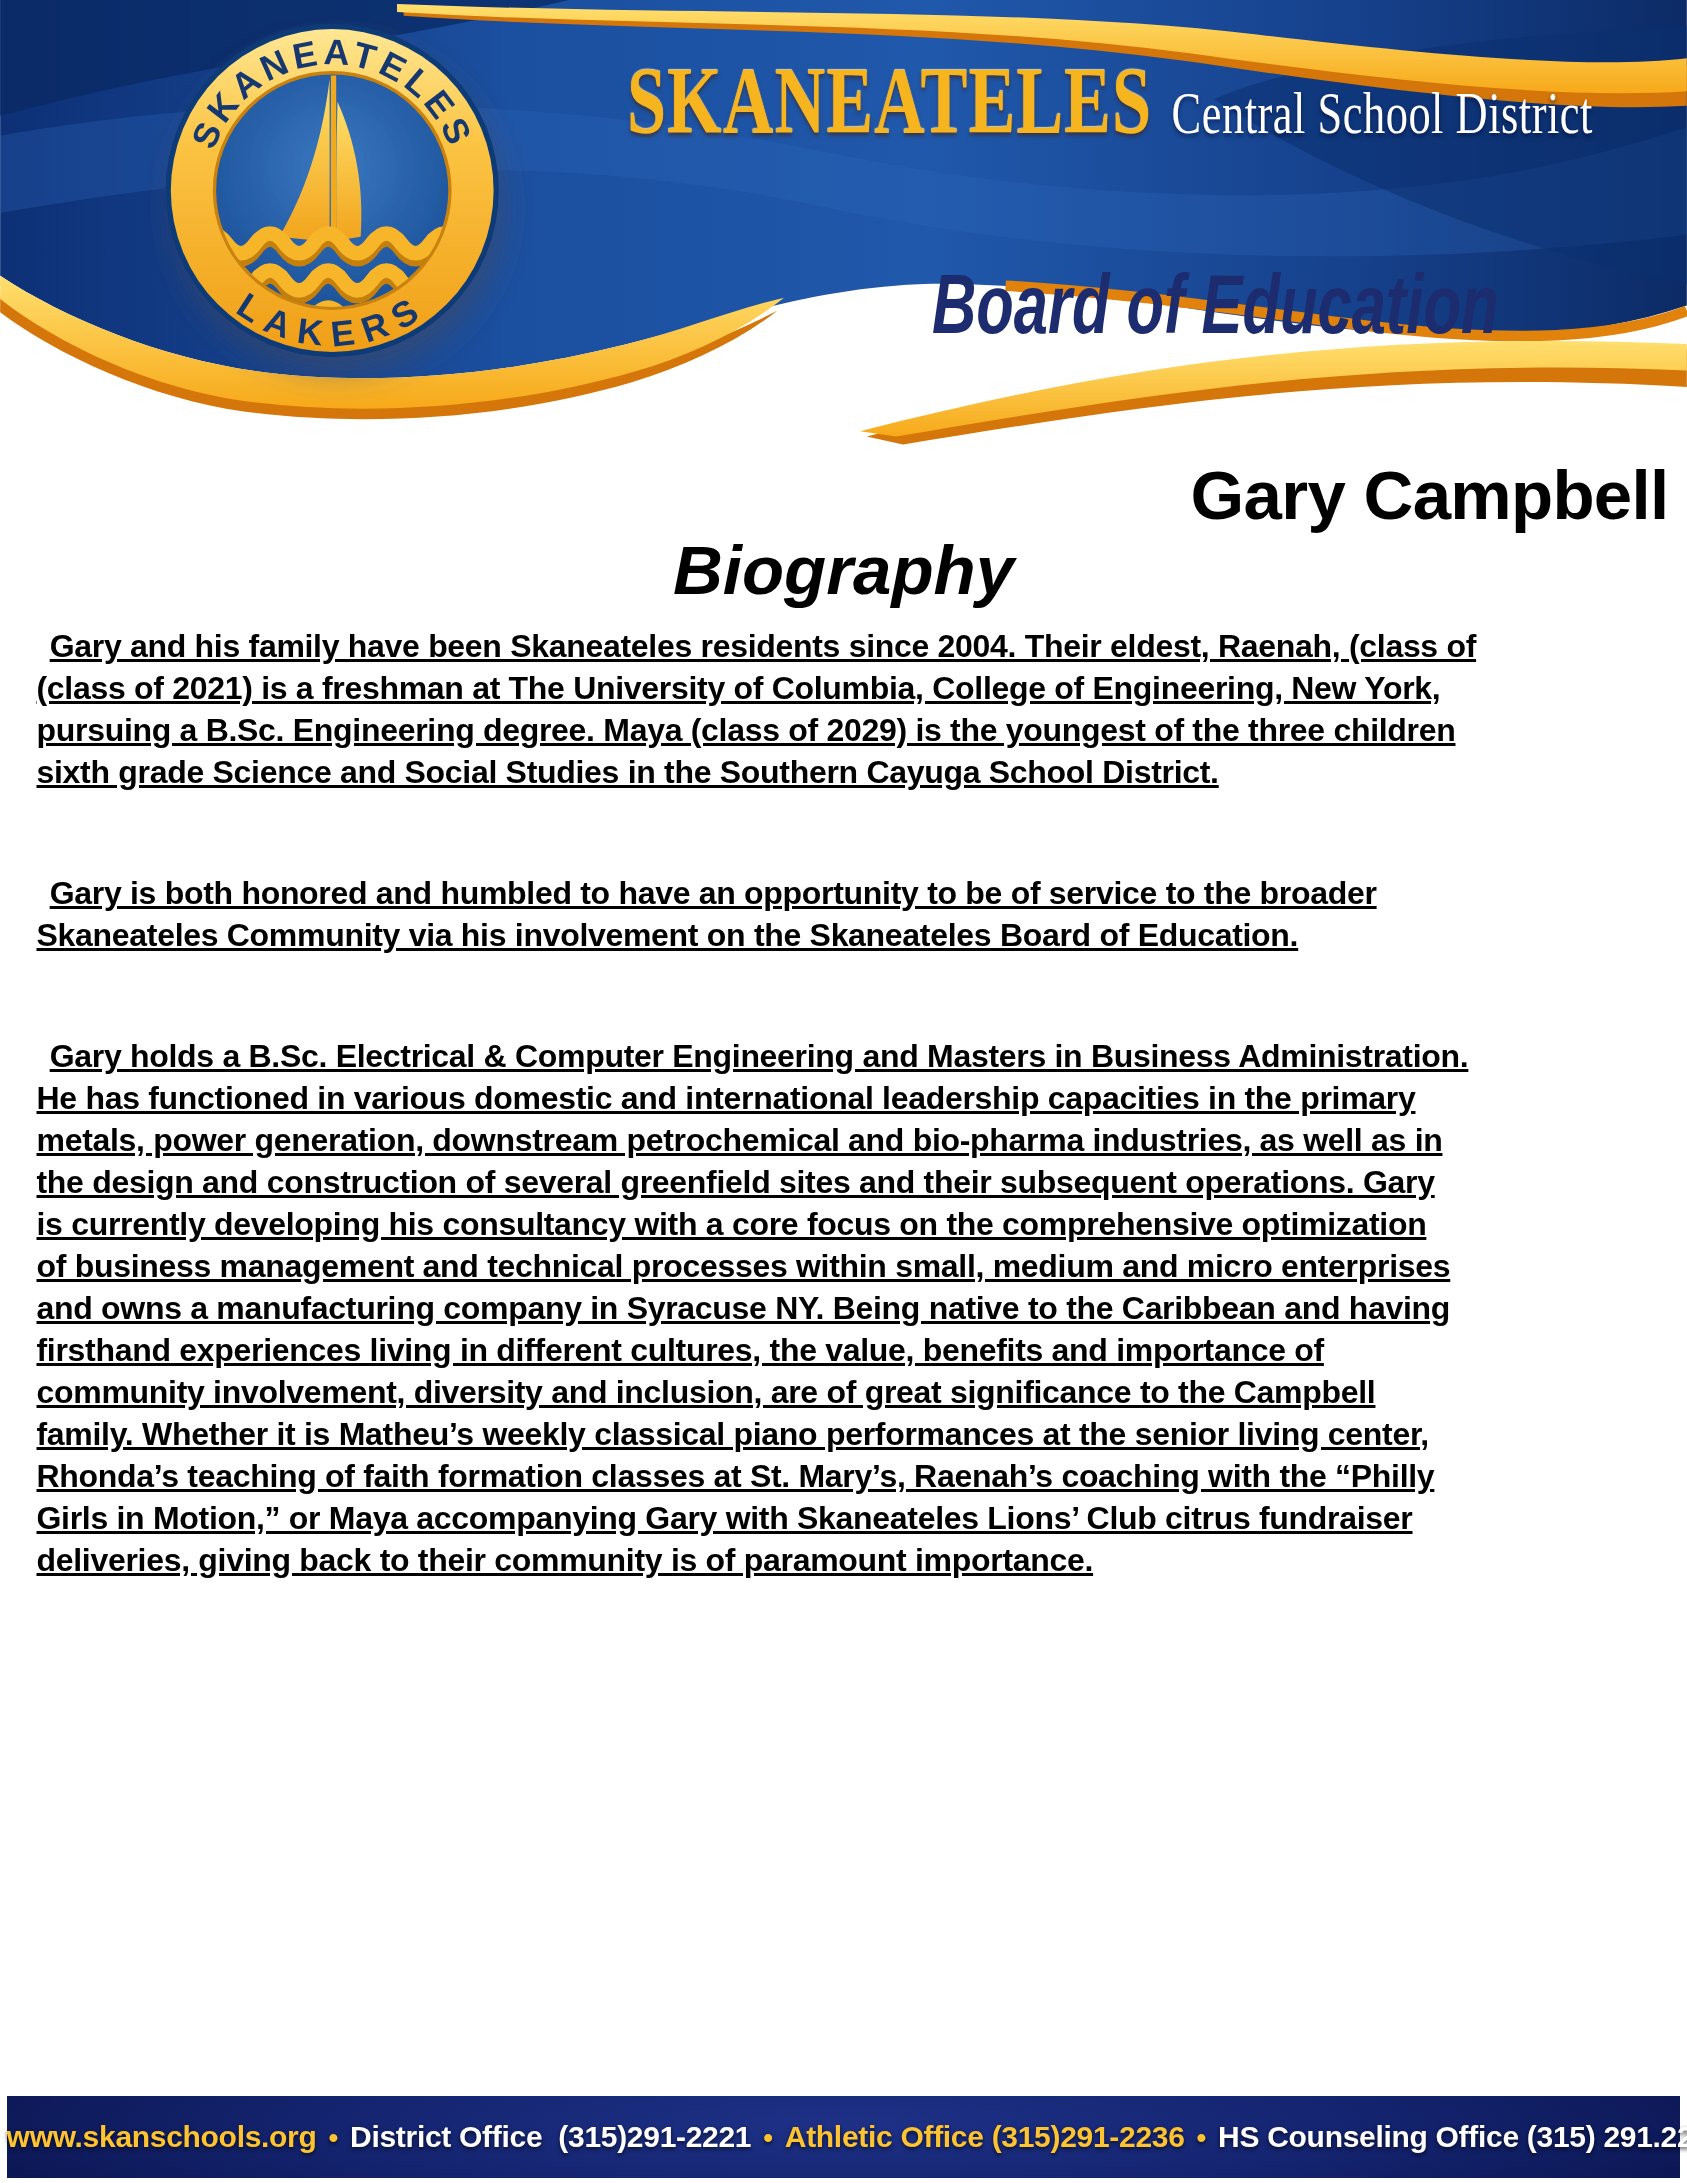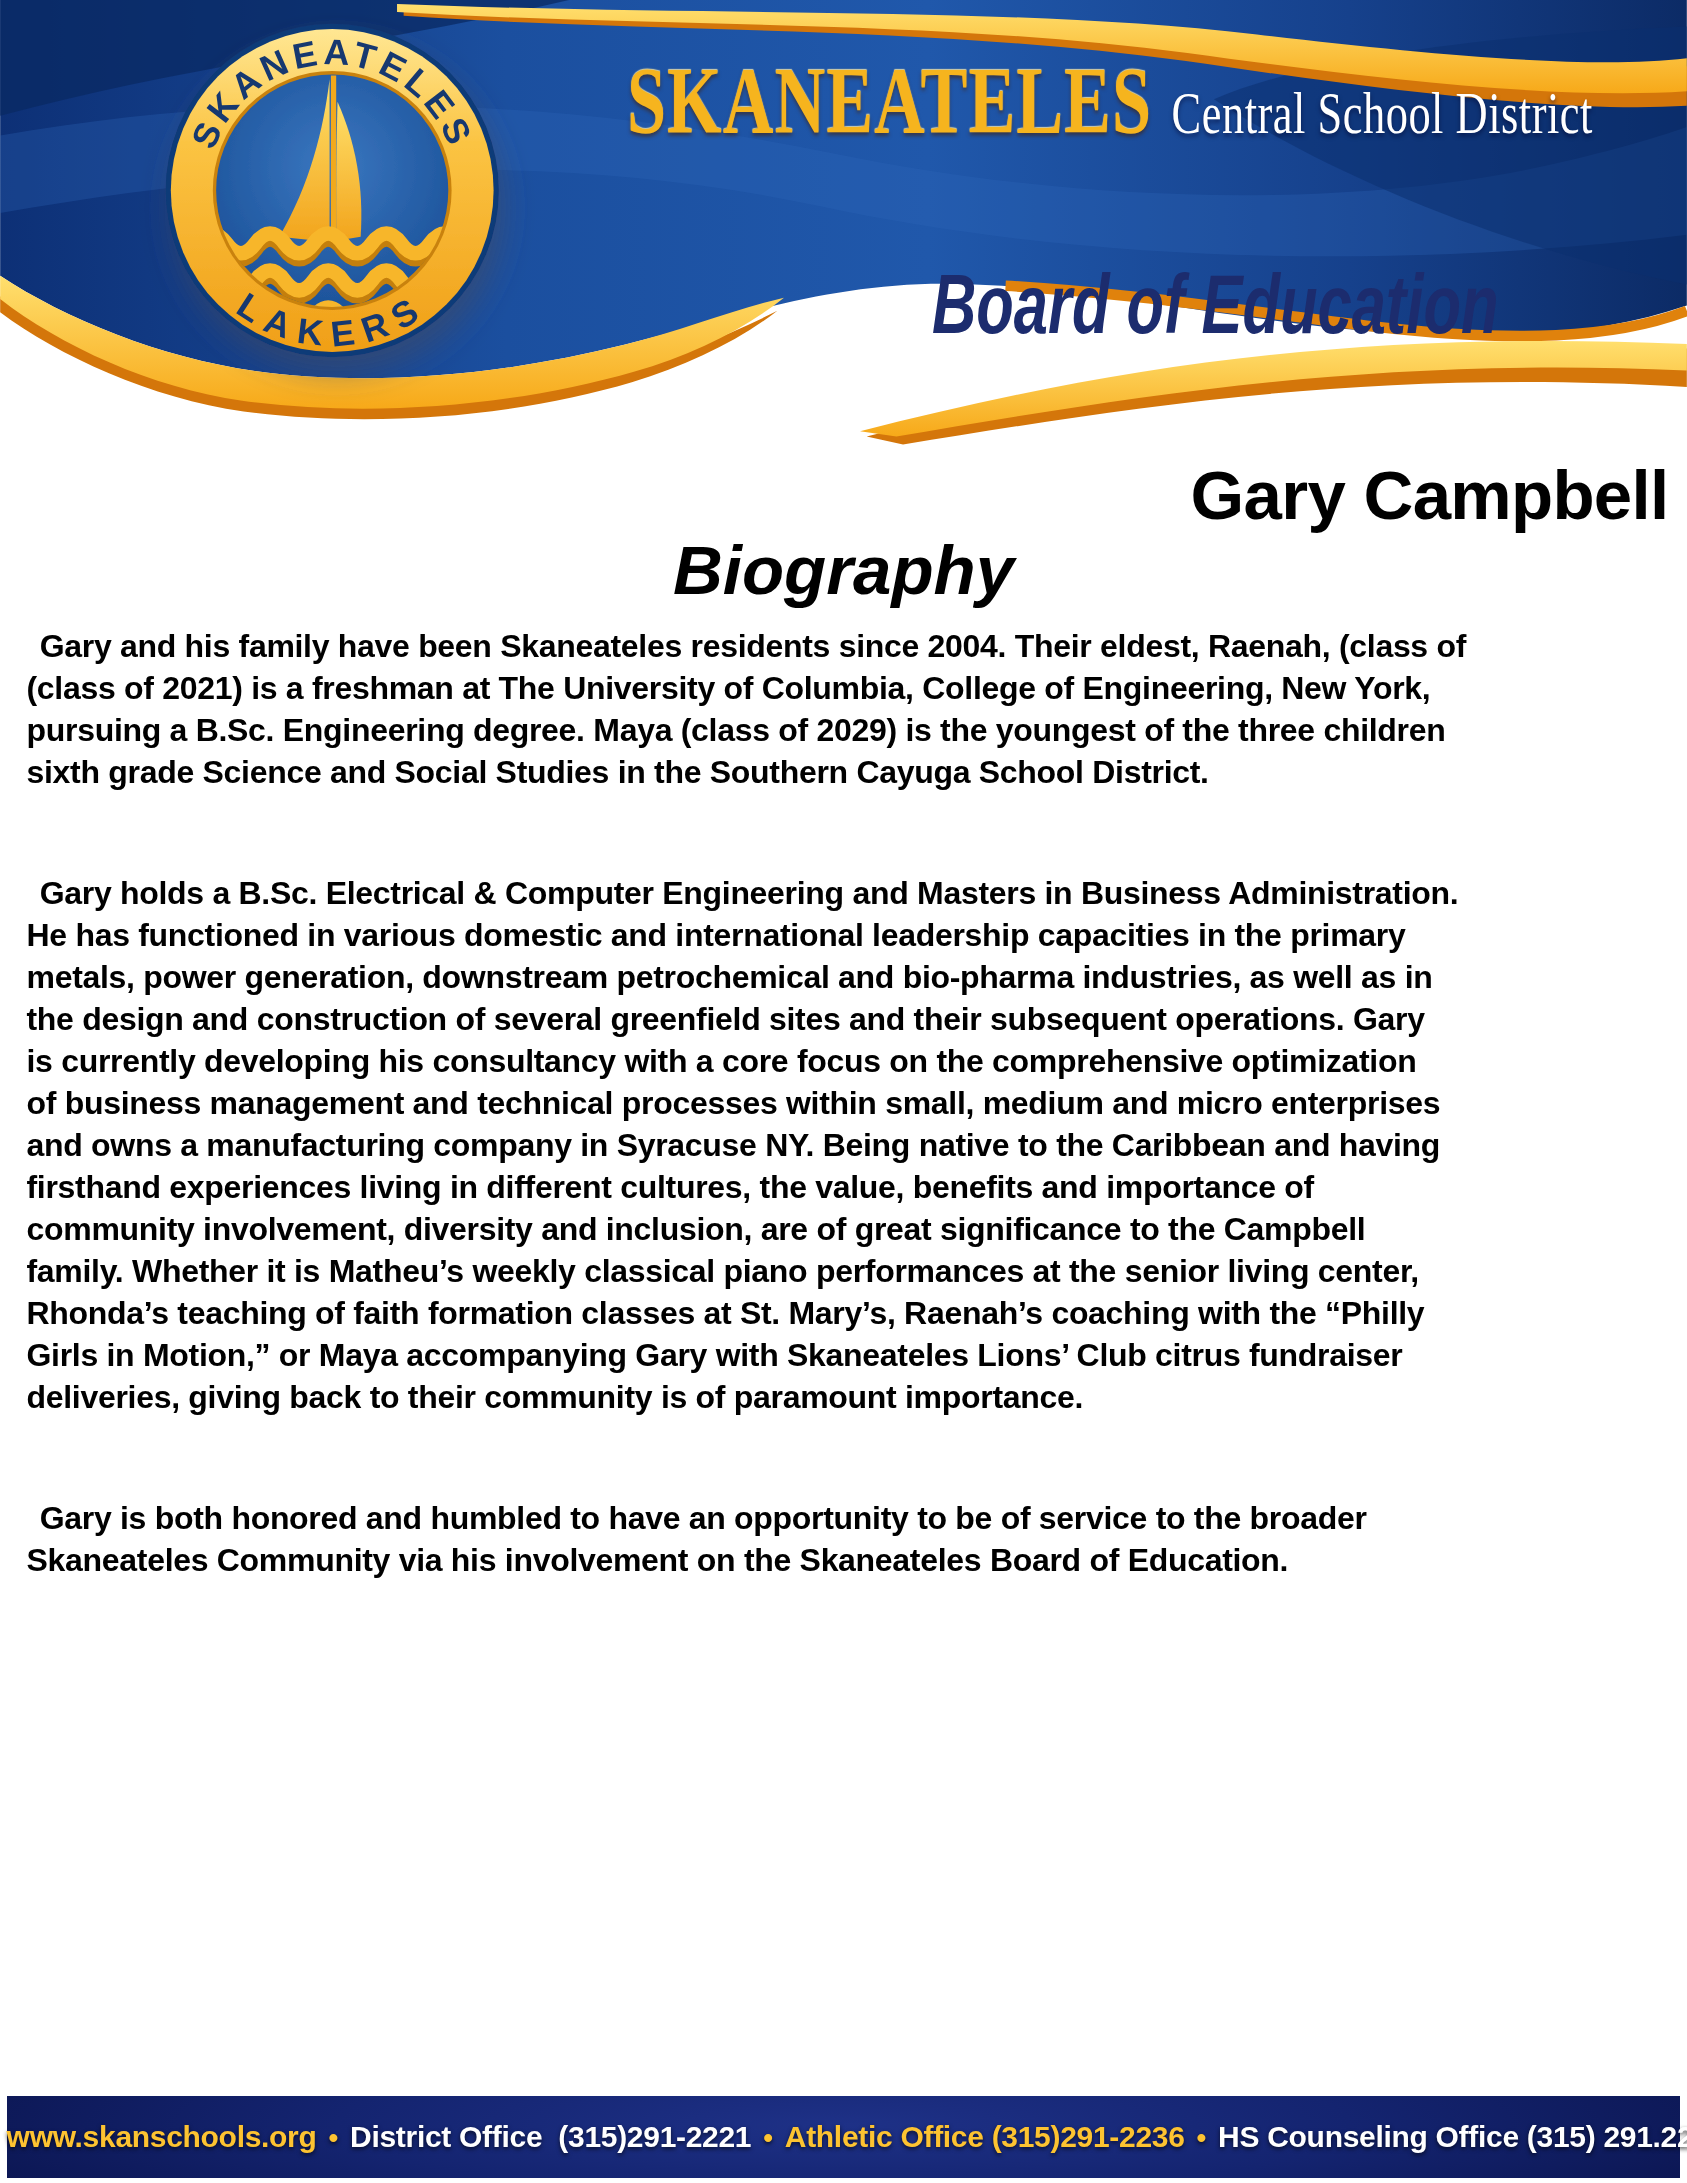--- a/index.html
+++ b/index.html
@@ -28,21 +28,21 @@
     color:#1c2c6e;line-height:1.1;transform:scaleX(0.74);transform-origin:left top;white-space:nowrap;
   }
   
   .content{position:absolute;top:450px;left:18.5px;right:18.5px;color:#000;}
   .person-name{
     font-size:69px;font-weight:bold;text-align:right;margin:9.3px 0 0;line-height:74px;letter-spacing:-0.7px;
   }
   .bio-subtitle{
     font-size:69px;font-weight:bold;font-style:italic;text-align:center;margin:0 0 16.5px;line-height:75px;
   }
-  .para{font-size:32px;font-weight:bold;line-height:42px;margin:0 8px 79px;letter-spacing:-0.3px;}
+  .para{font-size:32px;font-weight:bold;line-height:42px;margin:0 18px 79px;letter-spacing:-0.3px;text-decoration:underline;}
   .para .line{display:block;white-space:nowrap;}
   .para .line.first{text-indent:13.2px;}
   
   .footer{
     position:absolute;left:6.6px;right:6.6px;bottom:5.3px;height:82px;
     background:radial-gradient(ellipse 55% 160% at 50% 35%, #1e3187 0%, #142470 55%, #0c1754 100%);
   }
   .footer-text{
     text-align:center;line-height:82px;font-size:30px;font-weight:bold;
     white-space:pre;letter-spacing:-0.3px;text-shadow:0 2px 4px rgba(0,0,0,.65);
@@ -150,39 +150,39 @@
     <h2 class="bio-subtitle">Biography</h2>
 
     <p class="para">
       <span class="line first">Gary and his family have been Skaneateles residents since 2004. Their eldest, Raenah, (class of</span>
       <span class="line">(class of 2021) is a freshman at The University of Columbia, College of Engineering, New York,</span>
       <span class="line">pursuing a B.Sc. Engineering degree. Maya (class of 2029) is the youngest of the three children</span>
       <span class="line">sixth grade Science and Social Studies in the Southern Cayuga School District.</span>
     </p>
 
     <p class="para">
+      <span class="line first">Gary is both honored and humbled to have an opportunity to be of service to the broader</span>
+      <span class="line">Skaneateles Community via his involvement on the Skaneateles Board of Education.</span>
+    </p>
+
+    <p class="para">
       <span class="line first">Gary holds a B.Sc. Electrical &amp; Computer Engineering and Masters in Business Administration.</span>
       <span class="line">He has functioned in various domestic and international leadership capacities in the primary</span>
       <span class="line">metals, power generation, downstream petrochemical and bio-pharma industries, as well as in</span>
       <span class="line">the design and construction of several greenfield sites and their subsequent operations. Gary</span>
       <span class="line">is currently developing his consultancy with a core focus on the comprehensive optimization</span>
       <span class="line">of business management and technical processes within small, medium and micro enterprises</span>
       <span class="line">and owns a manufacturing company in Syracuse NY. Being native to the Caribbean and having</span>
       <span class="line">firsthand experiences living in different cultures, the value, benefits and importance of</span>
       <span class="line">community involvement, diversity and inclusion, are of great significance to the Campbell</span>
       <span class="line">family. Whether it is Matheu’s weekly classical piano performances at the senior living center,</span>
       <span class="line">Rhonda’s teaching of faith formation classes at St. Mary’s, Raenah’s coaching with the “Philly</span>
       <span class="line">Girls in Motion,” or Maya accompanying Gary with Skaneateles Lions’ Club citrus fundraiser</span>
       <span class="line">deliveries, giving back to their community is of paramount importance.</span>
     </p>
-
-    <p class="para">
-      <span class="line first">Gary is both honored and humbled to have an opportunity to be of service to the broader</span>
-      <span class="line">Skaneateles Community via his involvement on the Skaneateles Board of Education.</span>
-    </p>
   </main>
 
   <footer class="footer">
     <div class="footer-text"><span class="seg gold">www.skanschools.org</span><span class="dot">•</span><span class="seg white">District Office  (315)291-2221</span><span class="dot">•</span><span class="seg gold">Athletic Office (315)291-2236</span><span class="dot">•</span><span class="seg white">HS Counseling Office (315) 291.2237</span></div>
   </footer>
 
 </div>
 
 
 </body></html>

